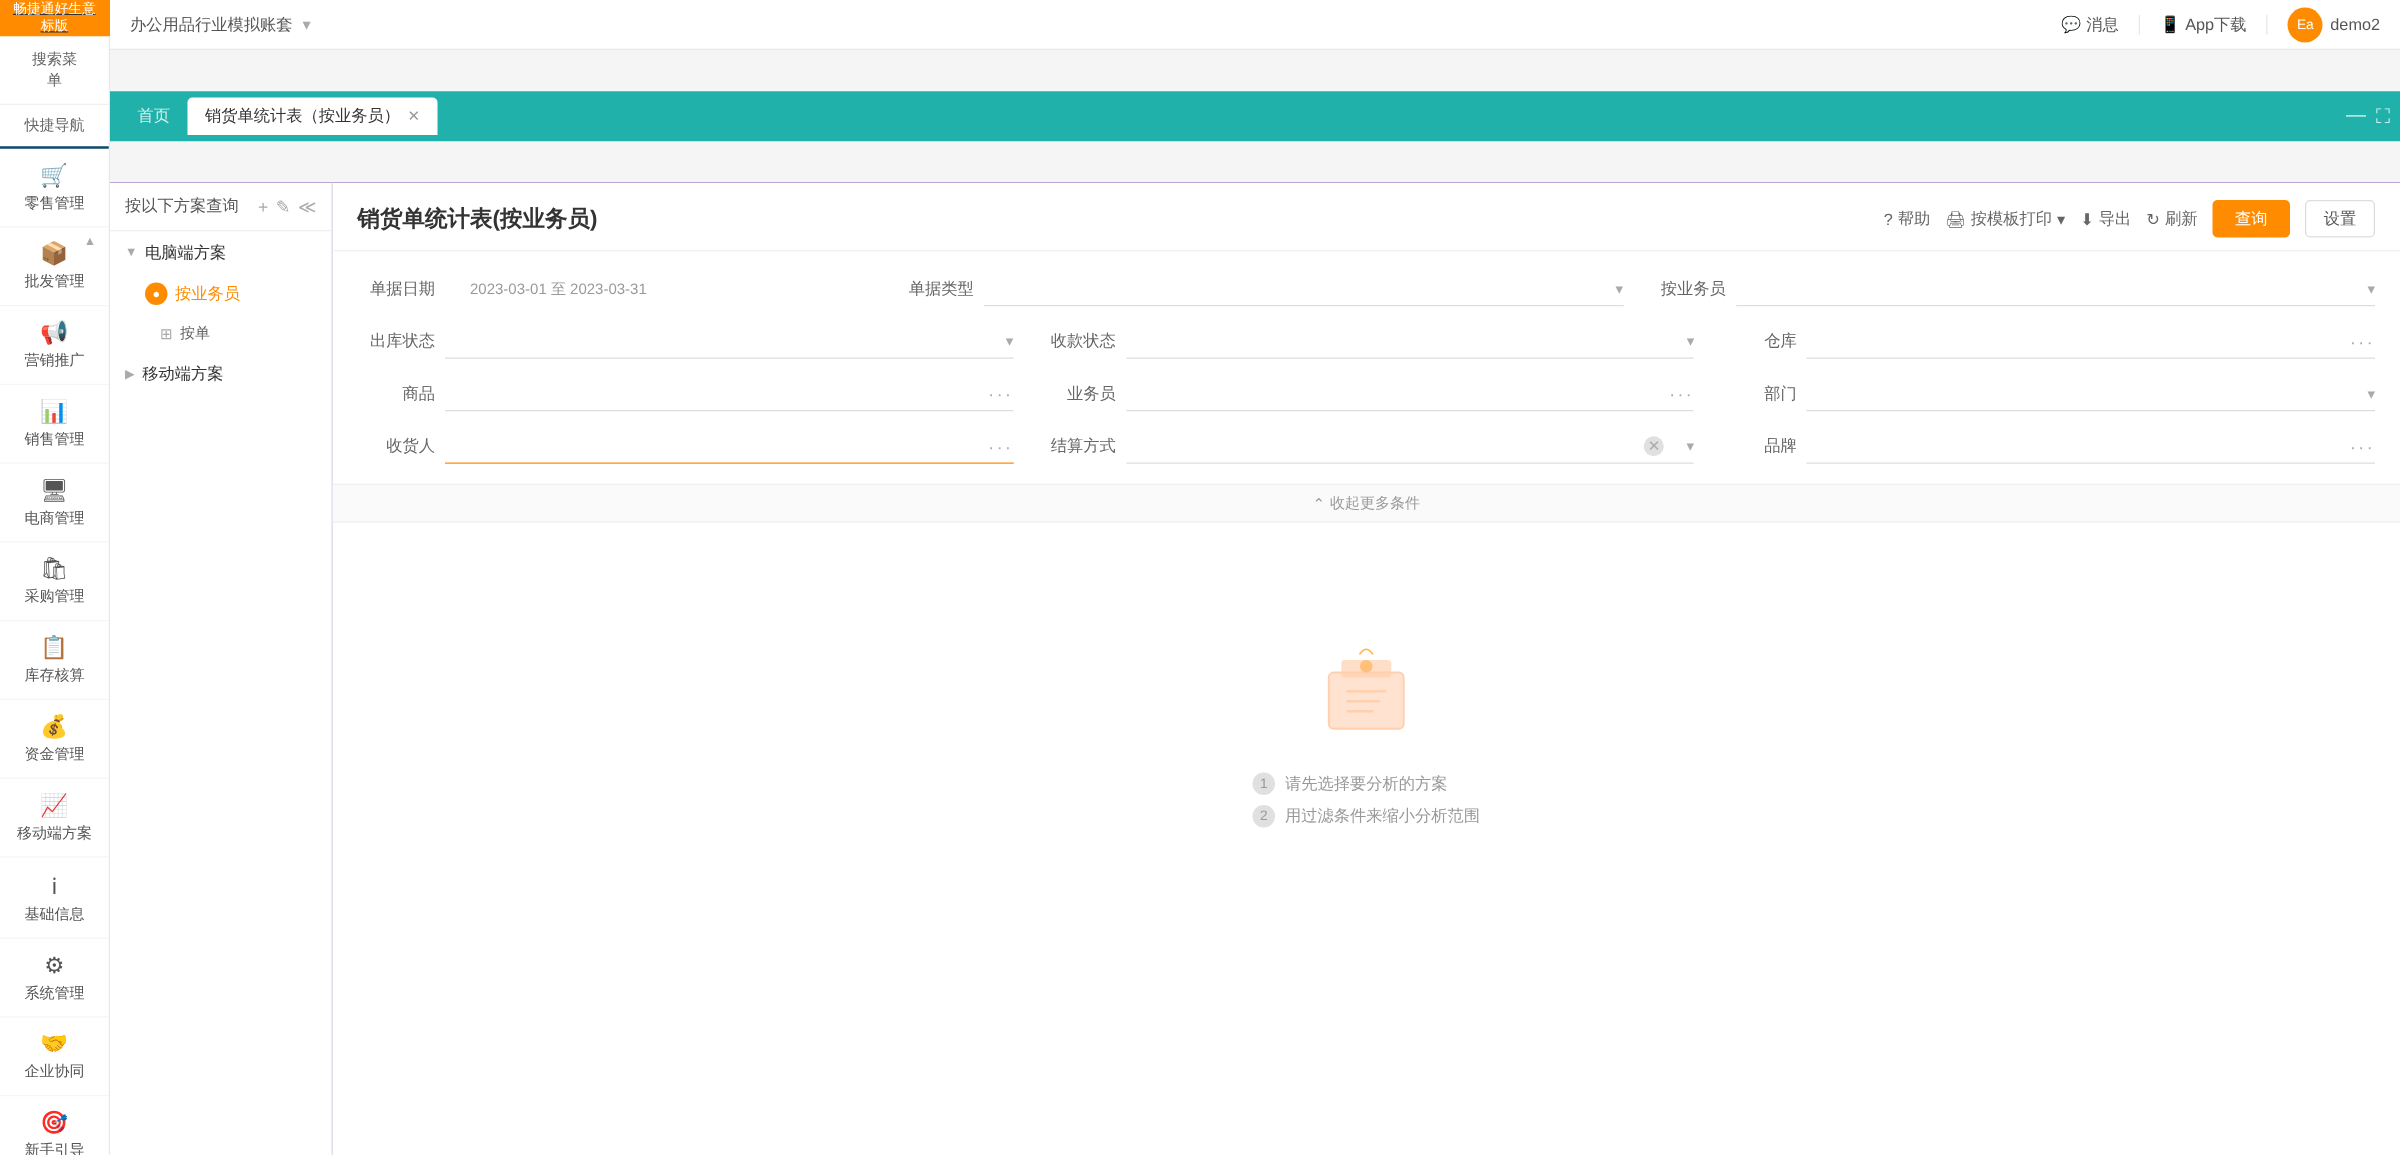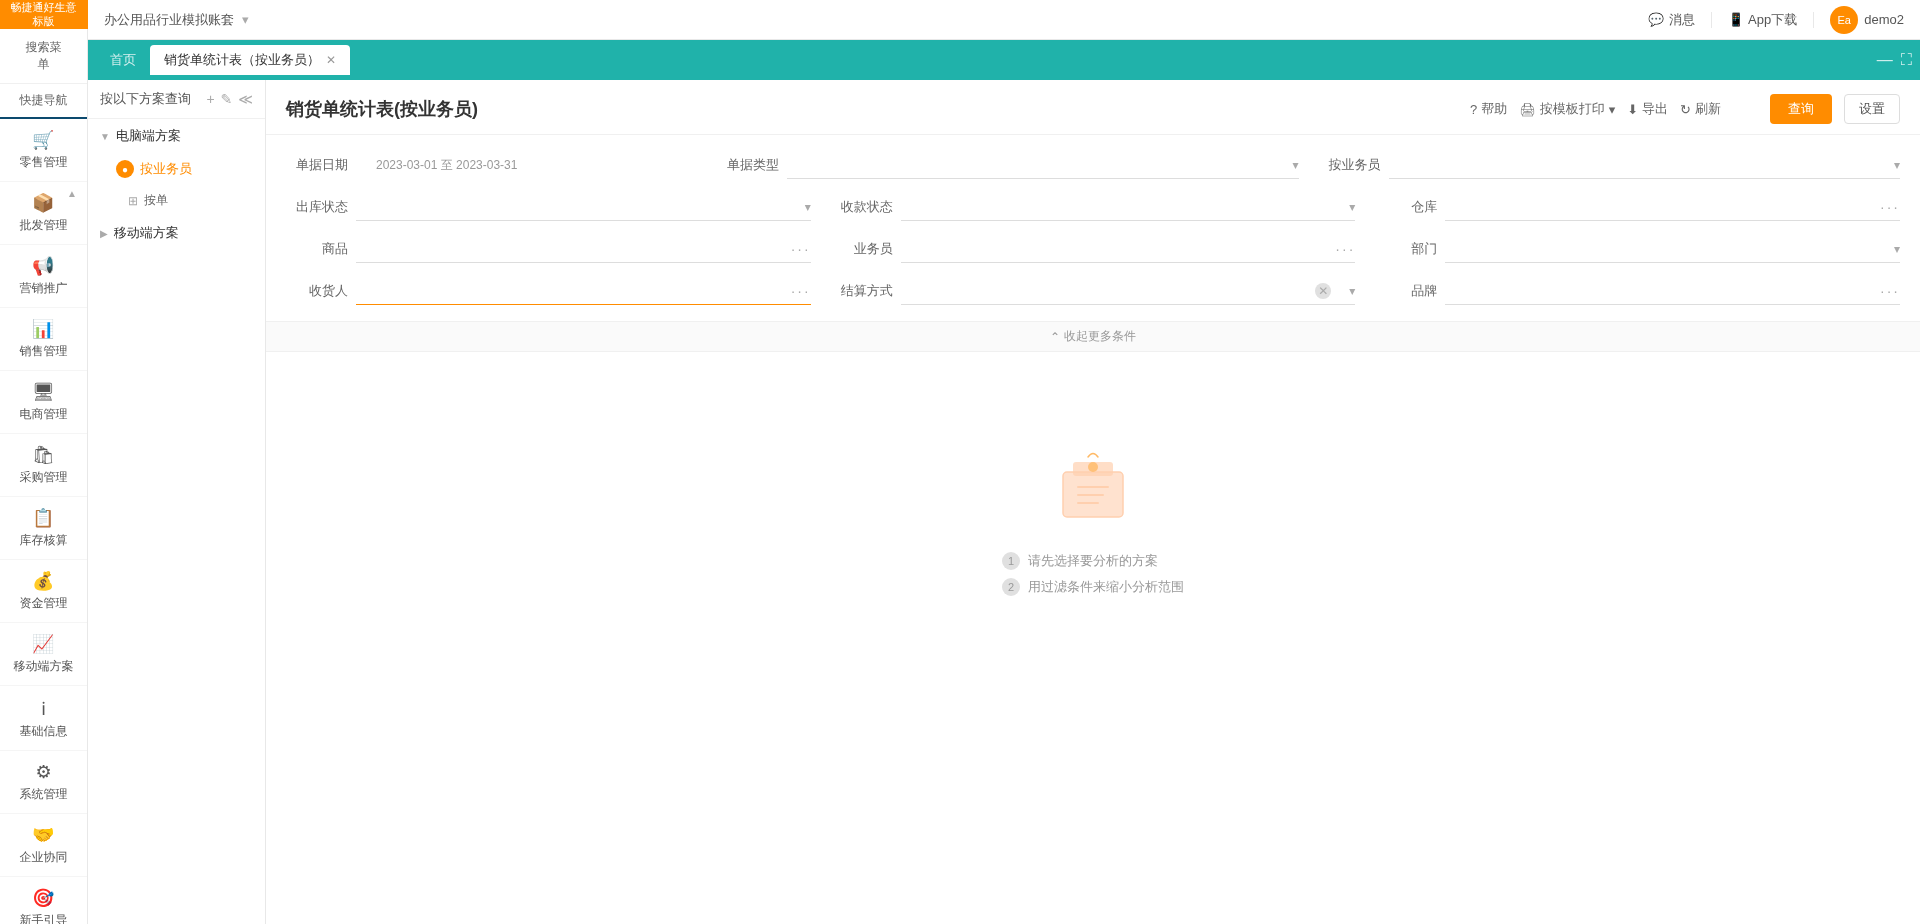--- a/index.html
+++ b/index.html
@@ -1,28 +1,28 @@
 <!DOCTYPE html>
 <html><head>
   <meta charset="utf-8">
   <style>
     * { box-sizing: border-box; margin: 0; padding: 0; }
     body { font-family: 'Microsoft YaHei', Arial, sans-serif; font-size: 13px; background: #f5f5f5; color: #333; display: flex; height: 924px; overflow: hidden; }
 
     
     .sidebar { width: 88px; background: #fff; border-right: 1px solid #e8e8e8; display: flex; flex-direction: column; align-items: center; padding-top: 0; flex-shrink: 0; }
-    .sidebar-logo { width: 88px; height: 56px; background: #ff8c00; display: flex; align-items: center; justify-content: center; flex-direction: column; }
+    .sidebar-logo { width: 88px; height: 56px; background: #ff8c00; display: flex; align-items: center; justify-content: center; flex-direction: column; text-decoration: underline; }
     .sidebar-logo-text { color: #fff; font-size: 11px; line-height: 1.3; text-align: center; }
     .sidebar-search { padding: 10px 24px; width: 100%; text-align: center; font-size: 12px; color: #666; cursor: pointer; border-bottom: 1px solid #f0f0f0; }
     .sidebar-nav { padding: 8px 8px; width: 100%; text-align: center; font-size: 12px; color: #666; cursor: pointer; border-bottom: 2px solid #0c4a6e; }
     .sidebar-item { width: 100%; padding: 10px 4px; text-align: center; font-size: 12px; color: #555; cursor: pointer; display: flex; flex-direction: column; align-items: center; border-bottom: 1px solid #f5f5f5; }
     .sidebar-item .icon { font-size: 18px; margin-bottom: 3px; }
 
     
-    .main-area { flex: 1; display: flex; flex-direction: column; overflow: hidden; }
+    .main-area { flex: 1; display: flex; flex-direction: column; overflow: hidden; gap: 33px; }
 
     
     .top-header { height: 40px; background: #fff; border-bottom: 1px solid #e8e8e8; display: flex; align-items: center; justify-content: space-between; padding: 0 16px; flex-shrink: 0; }
     .top-header-left { display: flex; align-items: center; gap: 8px; font-size: 13px; color: #555; }
     .top-header-right { display: flex; align-items: center; gap: 16px; font-size: 13px; color: #555; }
     .header-btn { display: flex; align-items: center; gap: 4px; cursor: pointer; }
     .user-avatar { width: 28px; height: 28px; border-radius: 50%; background: #ff8c00; display: flex; align-items: center; justify-content: center; color: #fff; font-size: 11px; overflow: hidden; }
 
     
     .tab-bar { height: 40px; background: #20b2aa; display: flex; align-items: center; padding: 0 8px; flex-shrink: 0; }
@@ -50,21 +50,21 @@
     .sub-icon { margin-right: 6px; color: #aaa; font-size: 12px; }
 
     
     .right-panel { flex: 1; background: #fff; overflow-y: auto; }
 
     
     .page-header { display: flex; align-items: center; justify-content: space-between; padding: 14px 20px 10px; border-bottom: 1px solid #f0f0f0; }
     .page-title { font-size: 18px; font-weight: 600; color: #333; }
     .page-actions { display: flex; align-items: center; gap: 12px; }
     .page-action-btn { display: flex; align-items: center; gap: 4px; font-size: 13px; color: #666; cursor: pointer; }
-    .btn-primary { background: #ff8c00; color: #fff; border: none; border-radius: 4px; padding: 6px 18px; font-size: 13px; cursor: pointer; font-family: inherit; margin-left: 37px; }
+    .btn-primary { background: #ff8c00; color: #fff; border: none; border-radius: 4px; padding: 6px 18px; font-size: 13px; cursor: pointer; font-family: inherit; }
     .btn-secondary { background: #fff; color: #555; border: 1px solid #ddd; border-radius: 4px; padding: 5px 14px; font-size: 13px; cursor: pointer; font-family: inherit; }
 
     
     .filter-area { padding: 16px 20px; border-bottom: 1px solid #f0f0f0; }
     .filter-row { display: flex; align-items: center; margin-bottom: 14px; gap: 0; }
     .filter-row:last-child { margin-bottom: 0; }
     .filter-label { width: 70px; color: #666; font-size: 13px; flex-shrink: 0; text-align: right; padding-right: 8px; }
     .filter-field { flex: 1; display: flex; align-items: center; border-bottom: 1px solid #ddd; padding: 4px 0; margin-right: 20px; position: relative; min-height: 28px; }
     .filter-field:last-child { margin-right: 0; }
     .filter-field-input { flex: 1; border: none; outline: none; font-size: 13px; color: #333; background: transparent; font-family: inherit; }

